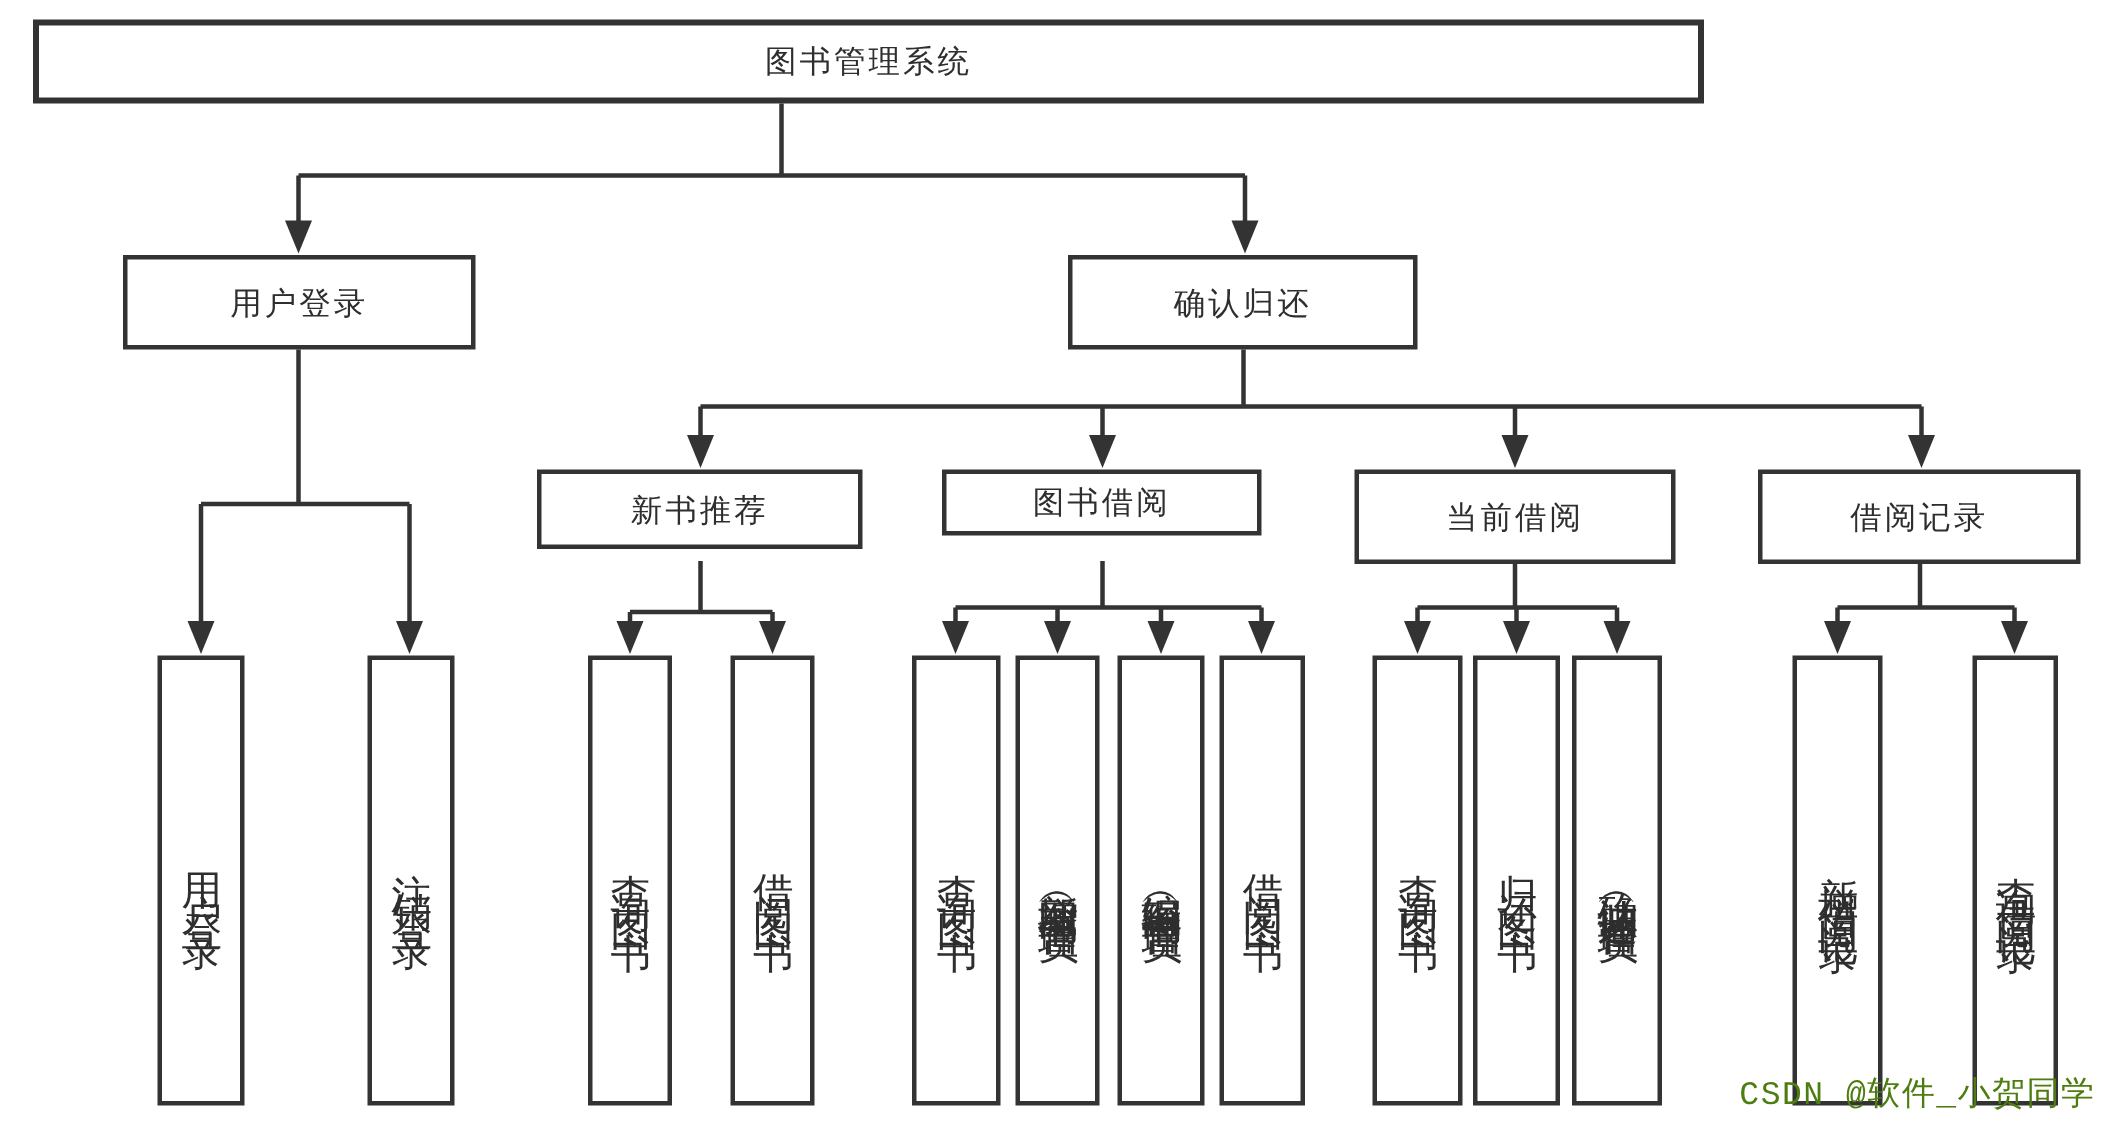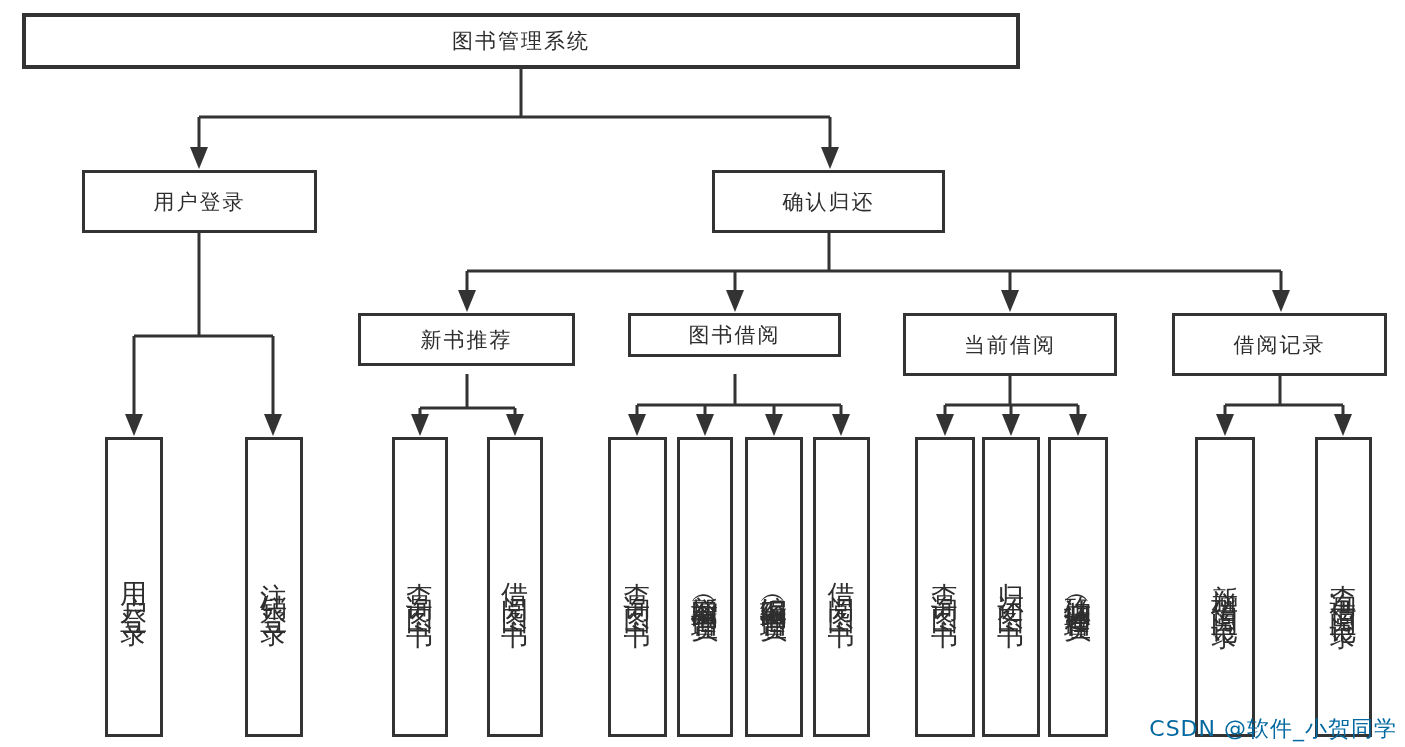--- a/index.html
+++ b/index.html
@@ -48,24 +48,25 @@
   #connectors {
     position: absolute;
     left: 0; top: 0;
     width: 1405px; height: 747px;
     pointer-events: none;
   }
   .watermark {
     position: absolute;
     right: 8px;
     bottom: 3px;
-    color: #0369a1;
+    color: #4d7c0f;
     font-size: 22px;
     letter-spacing: 1px;
     white-space: nowrap;
+    font-family: Liberation Mono, monospace;
   }
 </style>
 </head>
 <body>
 
 <div id="stage">
 
   <svg id="connectors" viewBox="0 0 1405 747" xmlns="http://www.w3.org/2000/svg">
     <path d="M521 66 V117 M199 117 H830 M199 117 V150 M830 117 V150
              M199 231 V336 M134 336 H273 M134 336 V417 M273 336 V417
@@ -90,21 +91,21 @@
       <polygon points="765,414 783,414 774,436"></polygon>
       <polygon points="832,414 850,414 841,436"></polygon>
       <polygon points="936,414 954,414 945,436"></polygon>
       <polygon points="1002,414 1020,414 1011,436"></polygon>
       <polygon points="1069,414 1087,414 1078,436"></polygon>
       <polygon points="1216,414 1234,414 1225,436"></polygon>
       <polygon points="1334,414 1352,414 1343,436"></polygon>
     </g>
   </svg>
 
-  <div class="box root-box" style="left:22px; top:13px; width:998px; height:56px;">
+  <div class="box root-box" style="left:22px; top:13px; width:1114px; height:56px;">
     <span>图书管理系统</span>
   </div>
 
   <div class="box" style="left:82px; top:170px; width:235px; height:63px;">
     <span>用户登录</span>
   </div>
   <div class="box" style="left:712px; top:170px; width:233px; height:63px;">
     <span>确认归还</span>
   </div>
 

